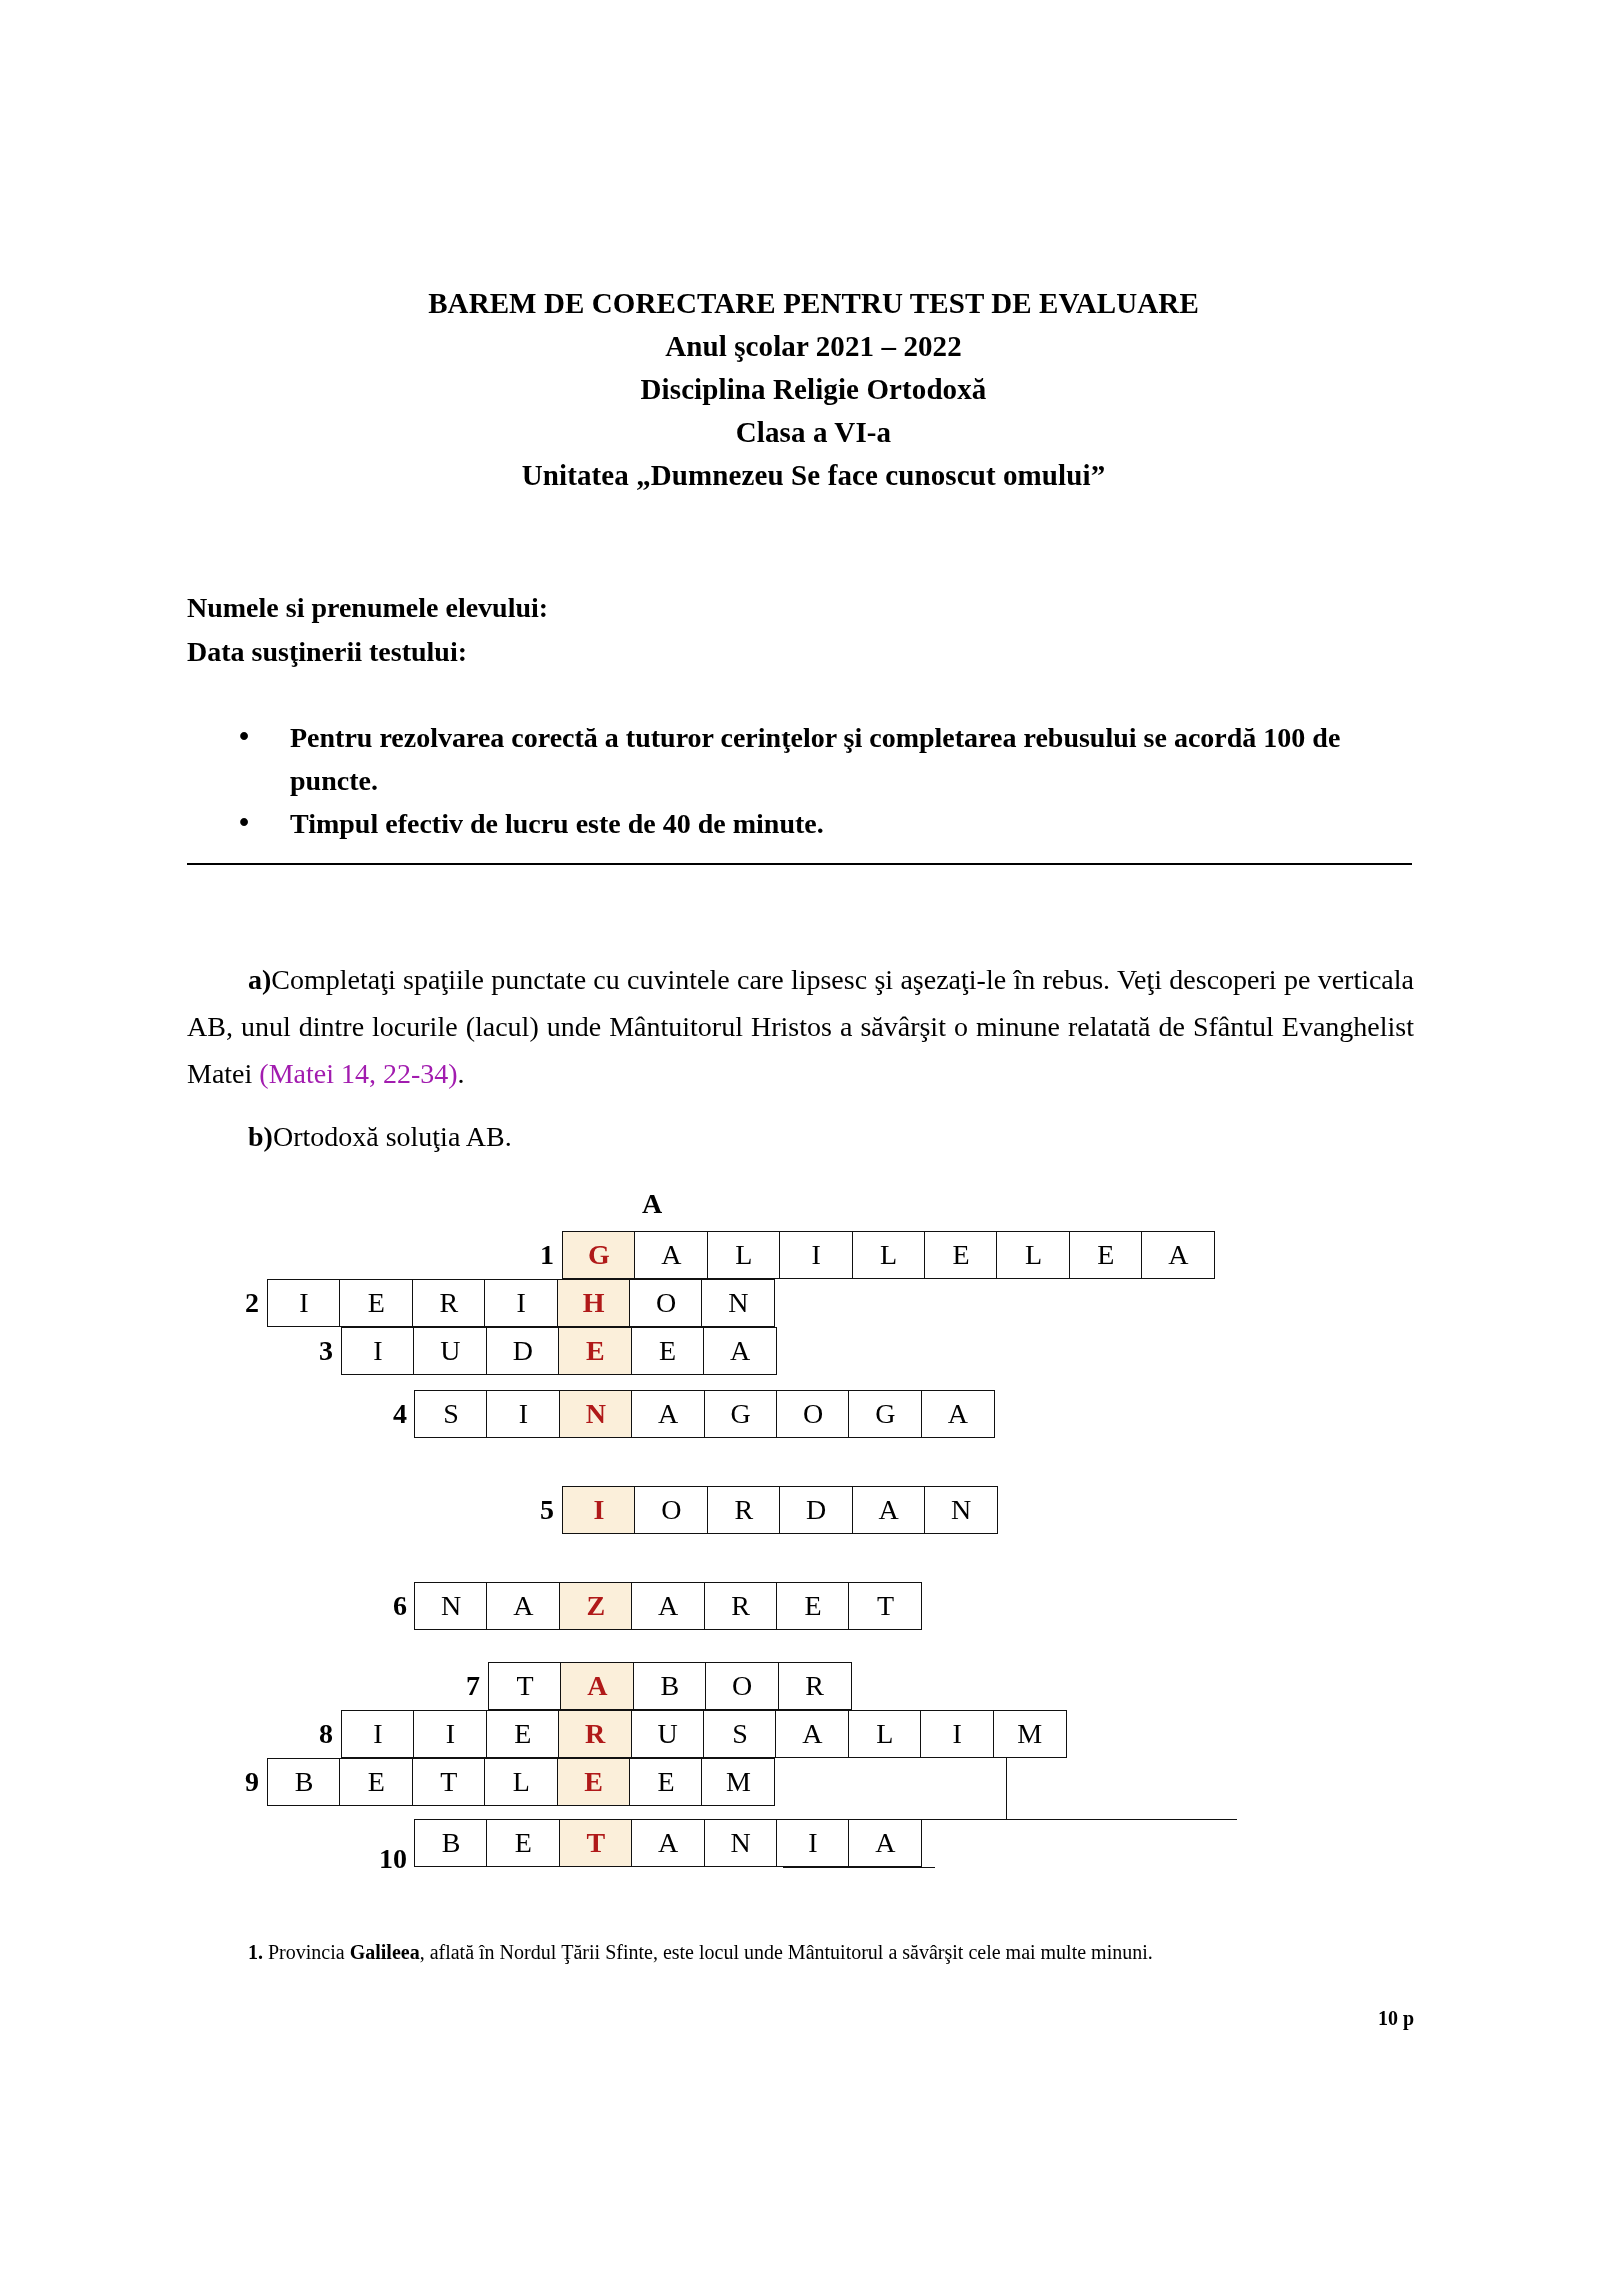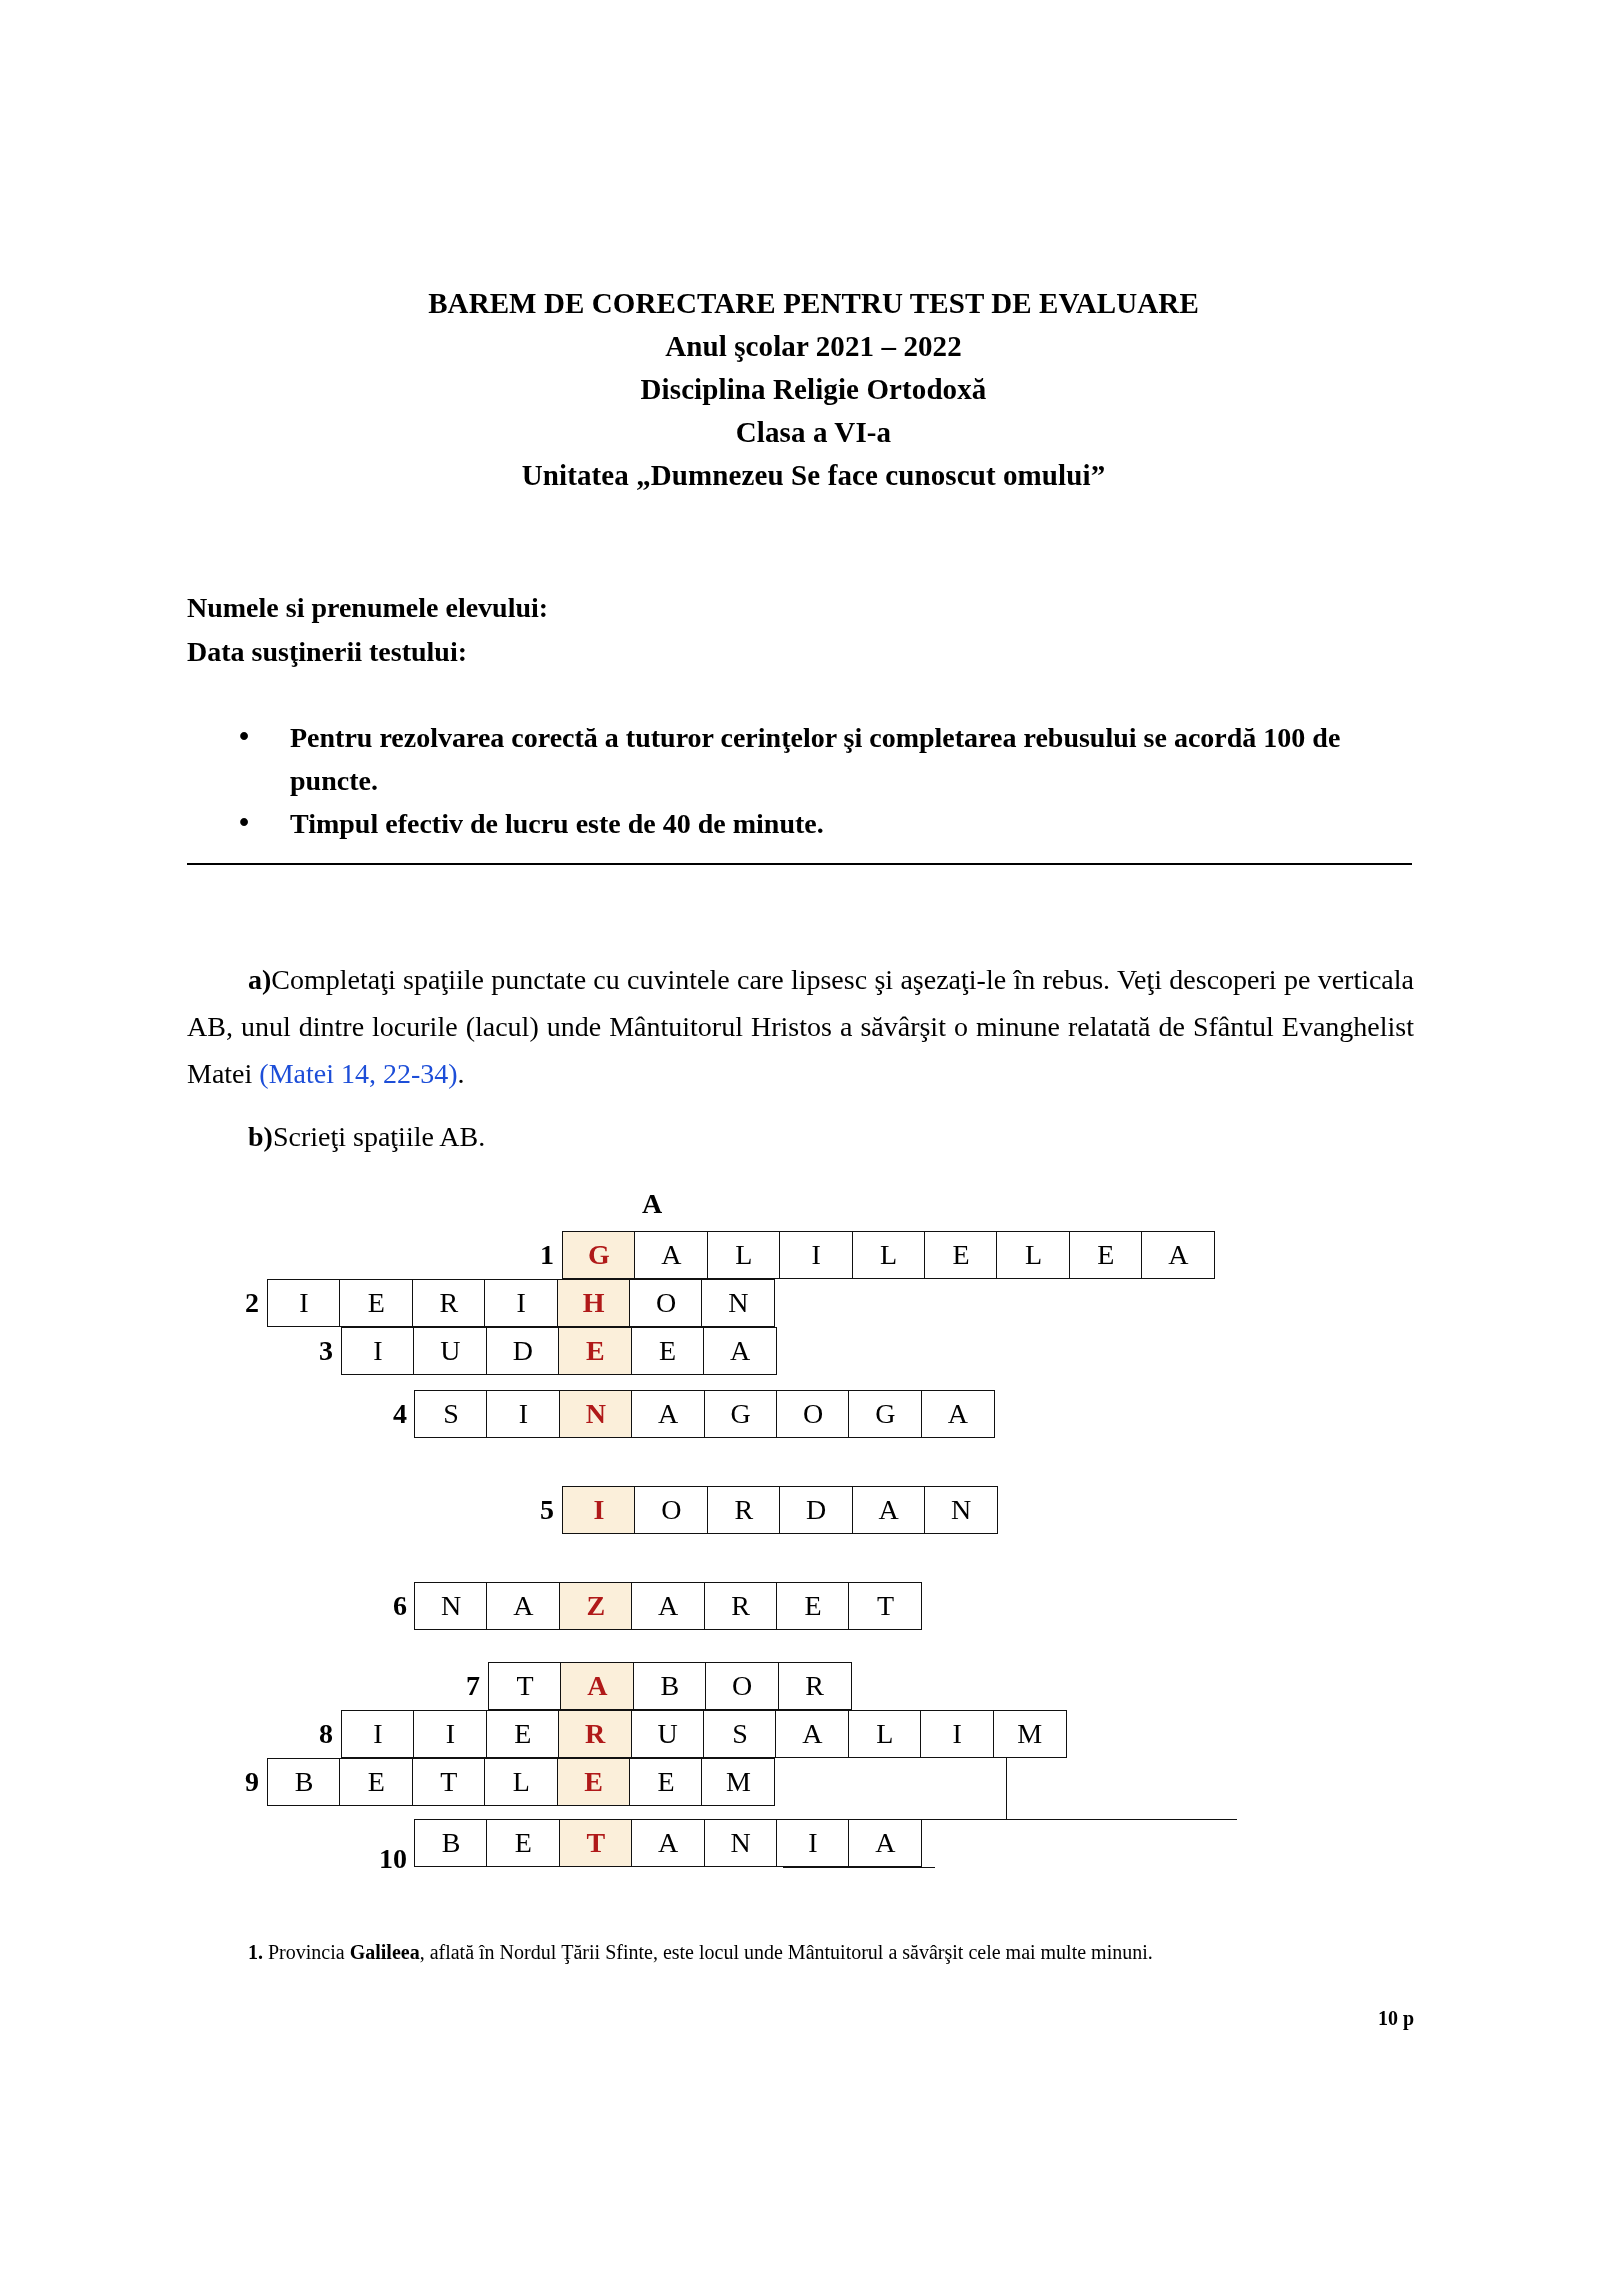--- a/index.html
+++ b/index.html
@@ -106,21 +106,21 @@
     left: 187px;
     top: 956px;
     width: 1227px;
     font-size: 28px;
     line-height: 47px;
     text-align: justify;
     text-justify: inter-word;
   }
   .para-a .indent { display: inline-block; width: 61px; }
   .b { font-weight: bold; }
-  .grayref { color: #1d4ed8; }
+  .grayref { color: #a21caf; }
 
   .para-b {
     position: absolute;
     left: 187px;
     top: 1115px;
     width: 1227px;
     font-size: 28px;
     line-height: 43px;
   }
   .para-b .indent { display: inline-block; width: 61px; }
@@ -230,21 +230,21 @@
     </ul>
   </div>
 
   <div class="hrule"></div>
 
   <div class="para-a">
     <span class="indent"></span><span class="b">a)</span><span>Completaţi spaţiile punctate cu cuvintele care lipsesc şi aşezaţi-le în rebus. Veţi descoperi pe verticala AB, unul dintre locurile (lacul) unde Mântuitorul Hristos a săvârşit o minune relatată de Sfântul Evanghelist Matei </span><span class="grayref">(Matei 14, 22-34)</span><span>.</span>
   </div>
 
   <div class="para-b">
-    <span class="indent"></span><span class="b">b)</span><span>Scrieţi spaţiile AB.</span>
+    <span class="indent"></span><span class="b">b)</span><span>Ortodoxă soluţia AB.</span>
   </div>
 
   <div class="rebus">
     <div class="axis-label axis-a">A</div>
     <div class="axis-label axis-b">B</div>
     <div class="grid-wrap" id="grid-wrap">
         <div class="rownum" style="left: 228px; top: 0px;">1</div>
         <div class="grow" style="left: 295px; top: 0px;">
           <div class="gcell hl">G</div>
           <div class="gcell">A</div>

